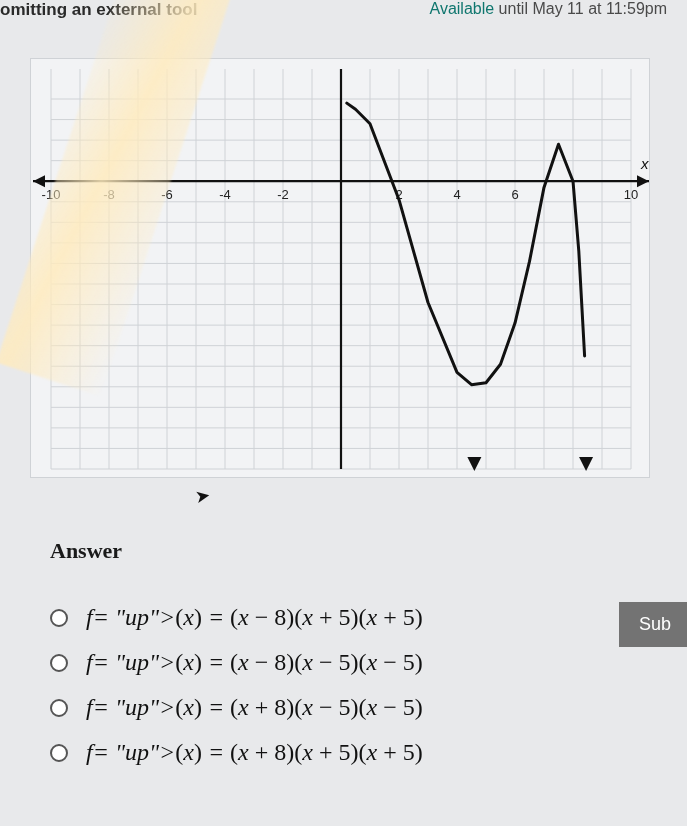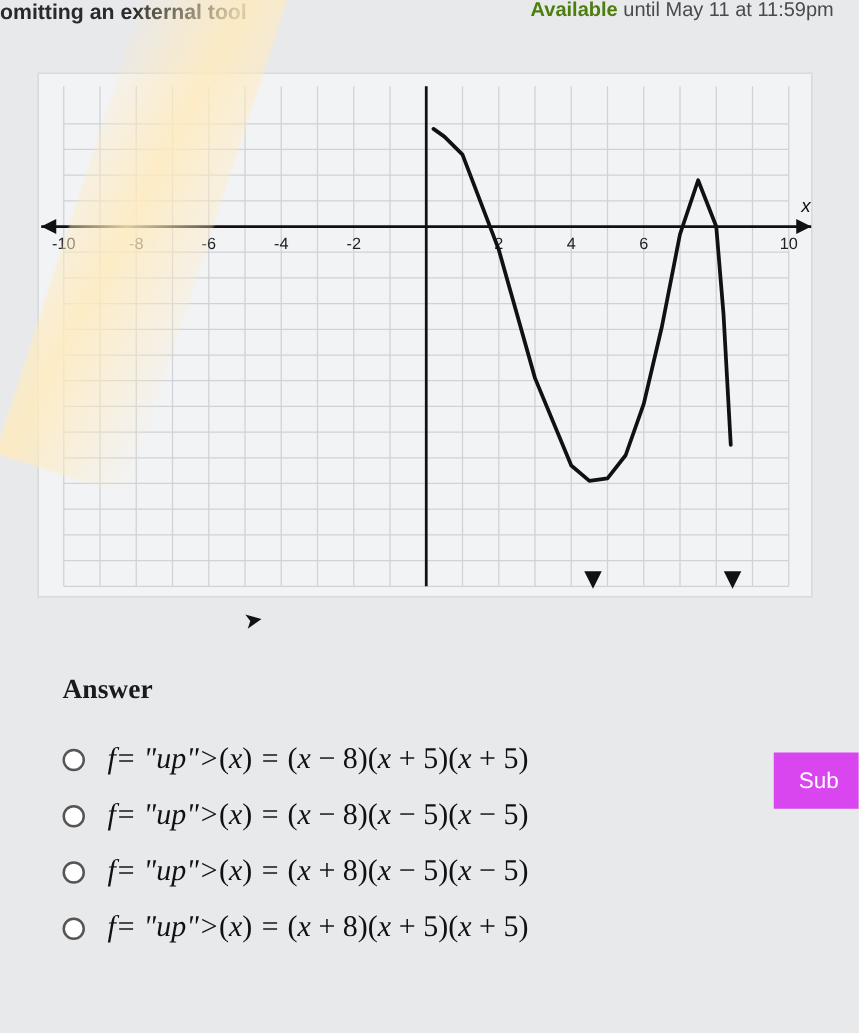--- a/index.html
+++ b/index.html
@@ -21,41 +21,41 @@
     }
     .header-left {
       font-weight: 600;
       color: #2a2a2a;
     }
     .header-right {
       color: #4a4a4a;
       font-size: 16px;
     }
     .header-right .avail {
-      font-weight: 700;
-      color: #4d7c0f;
+      font-weight: 400;
+      color: #0f766e;
       margin-left: 12px;
     }
     .chart-area {
       width: 620px;
       height: 420px;
       margin: 30px 0 0 30px;
       position: relative;
       background: #f2f3f5;
       border: 1px solid #cfd2d6;
     }
     .answer-section {
       margin: 60px 0 0 50px;
     }
     .answer-title {
       font-family: Georgia, 'Times New Roman', serif;
       font-weight: 700;
       font-size: 22px;
       color: #1a1a1a;
-      margin-bottom: 30px;
+      margin-bottom: 40px;
     }
     .options {
       display: flex;
       flex-direction: column;
       gap: 18px;
     }
     .option {
       display: flex;
       align-items: center;
       gap: 18px;
@@ -74,21 +74,21 @@
       font-size: 24px;
       color: #111;
       font-style: italic;
       white-space: nowrap;
     }
     .formula .up { font-style: normal; }
     .submit-btn {
       position: absolute;
       right: 0;
       top: 602px;
-      background: #d946ef;
+      background: #737373;
       color: #fff;
       font-size: 18px;
       padding: 12px 16px 12px 20px;
       border: none;
       cursor: pointer;
       font-weight: 500;
     }
     .cursor-arrow {
       position: absolute;
       left: 195px;

